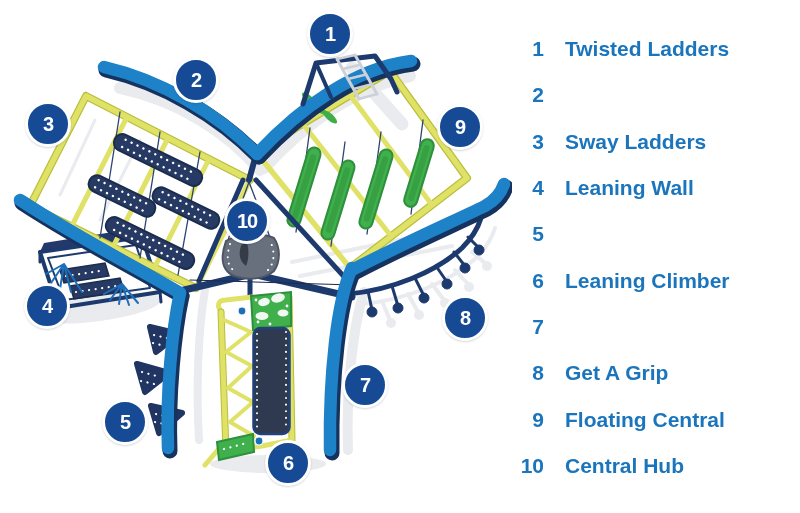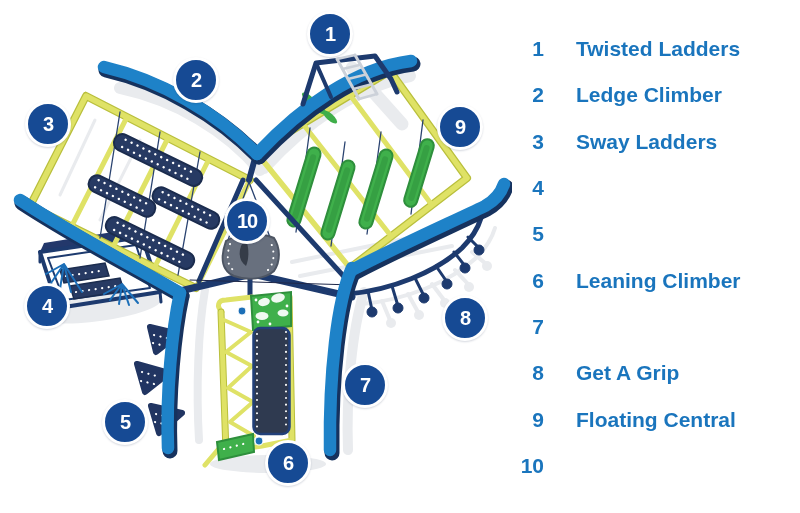--- a/index.html
+++ b/index.html
@@ -10,21 +10,21 @@
   
   .badge{position:absolute;width:40px;height:40px;border-radius:50%;
          background:var(--badge-fill,#164a94);border:3px solid #fff;
          transform:translate(-50%,-50%);display:flex;align-items:center;justify-content:center;
          box-shadow:0 1px 2px rgba(20,40,80,.18);}
   .badge-num{color:var(--badge-text,#fff);font-weight:bold;font-size:20px;letter-spacing:-1px;line-height:1;}
   
   .legend{position:absolute;left:500px;top:26px;width:300px;display:flex;flex-direction:column;}
   .legend-row{display:flex;align-items:center;height:46.3px;}
   .legend-num{width:44px;text-align:right;font-weight:bold;font-size:21px;color:var(--legend-text,#1a75bd);}
-  .legend-label{margin-left:32px;font-weight:bold;font-size:21px;color:var(--legend-text,#1a75bd);white-space:nowrap;}
+  .legend-label{margin-left:21px;font-weight:bold;font-size:21px;color:var(--legend-text,#1a75bd);white-space:nowrap;}
   
   .ln{fill:none;stroke-linecap:round;stroke-linejoin:round;}
   .nl{stroke:var(--navy,#1d3a6e);}
   .yl{stroke:var(--frame-yellow,#dfe266);}
   .ylU{stroke:var(--frame-yellow-dark,#b9bf3c);}
   .tb{stroke:var(--tube-blue,#1e82c8);}
   .tu{stroke:var(--tube-shadow-navy,#16325e);}
   .sh{stroke:var(--shadow-gray,#e9ebee);}
   .shF{fill:var(--shadow-gray,#e9ebee);}
   .bn{fill:var(--board-navy,#273a63);stroke:#1b2c4e;}
@@ -270,30 +270,30 @@
 
   <div class="legend">
 
       <div class="legend-row">
         <span class="legend-num">1</span>
         <span class="legend-label">Twisted Ladders</span>
       </div>
 
       <div class="legend-row">
         <span class="legend-num">2</span>
-        <span class="legend-label">Ledge Climber</span>
       </div>
 
       <div class="legend-row">
         <span class="legend-num">3</span>
         <span class="legend-label">Sway Ladders</span>
       </div>
 
       <div class="legend-row">
         <span class="legend-num">4</span>
+        <span class="legend-label">Leaning Wall</span>
       </div>
 
       <div class="legend-row">
         <span class="legend-num">5</span>
       </div>
 
       <div class="legend-row">
         <span class="legend-num">6</span>
         <span class="legend-label">Leaning Climber</span>
       </div>
@@ -307,16 +307,17 @@
         <span class="legend-label">Get A Grip</span>
       </div>
 
       <div class="legend-row">
         <span class="legend-num">9</span>
         <span class="legend-label">Floating Central</span>
       </div>
 
       <div class="legend-row">
         <span class="legend-num">10</span>
+        <span class="legend-label">Central Hub</span>
       </div>
     </div>
 
 </div>
 
 </body></html>

